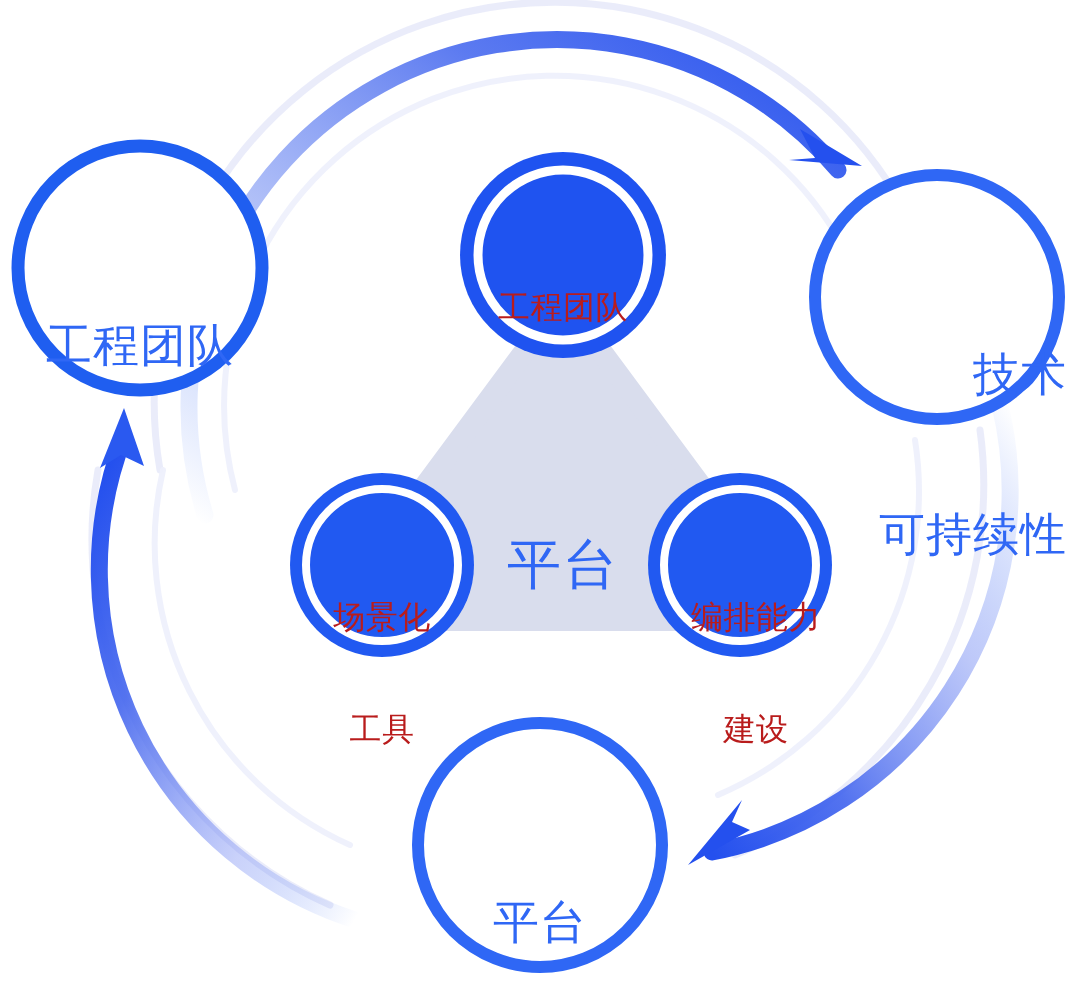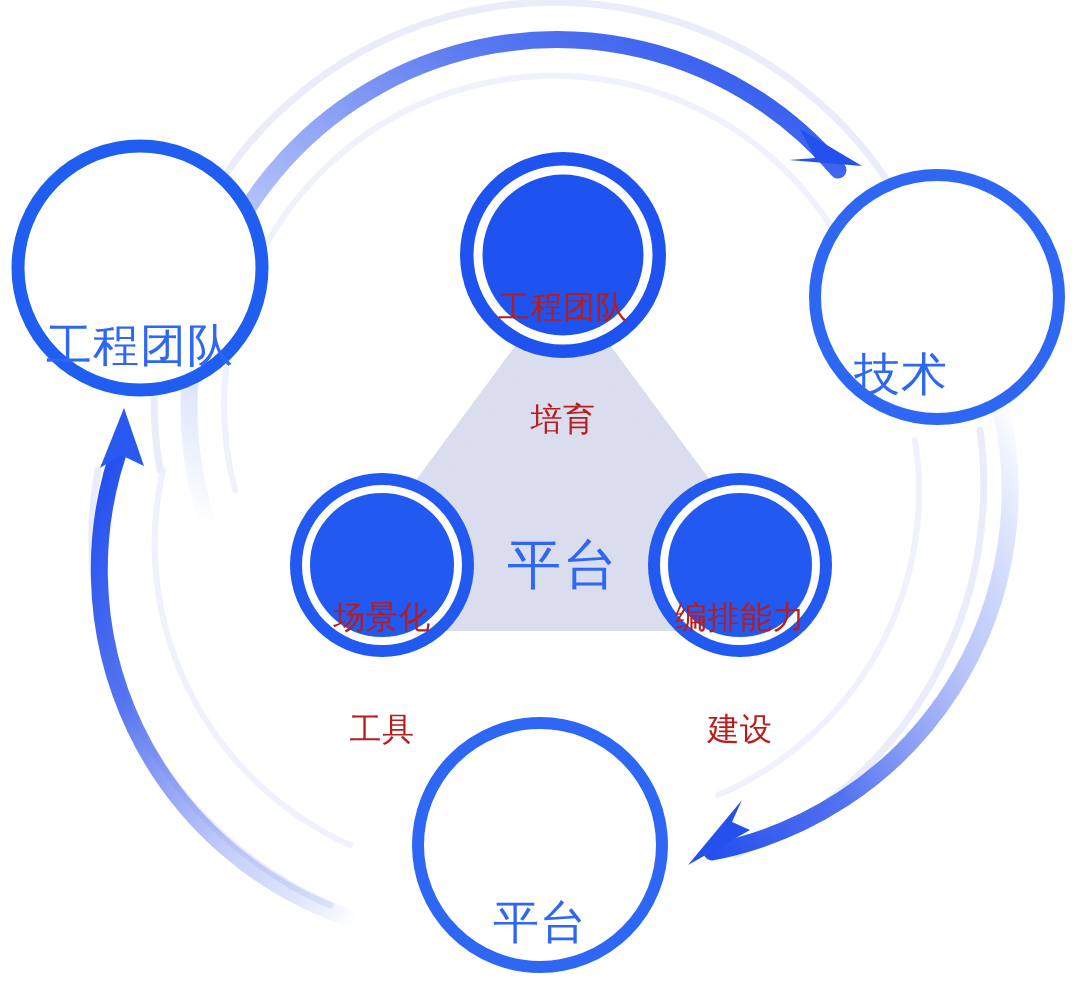--- a/index.html
+++ b/index.html
@@ -134,39 +134,39 @@
       <circle cx="740" cy="565" r="76" fill="none" stroke="#ffffff" stroke-width="8"></circle>
     </g>
   </svg>
 
   <div class="node-label center-label" style="left:413px; top:400px; width:300px;">
     <div>平台</div>
   </div>
 
   <div class="node-label inner-label" style="left:443px; top:215px; width:240px;">
     <div>工程团队</div>
-    <div>培育</div>
   </div>
 
   <div class="node-label inner-label" style="left:272px; top:525px; width:220px;">
     <div>场景化</div>
     <div>工具</div>
   </div>
 
-  <div class="node-label inner-label" style="left:630px; top:525px; width:220px;">
+  <div class="node-label inner-label" style="left:646px; top:525px; width:220px;">
     <div>编排能力</div>
     <div>建设</div>
   </div>
 
   <div class="node-label outer-label" style="left:10px; top:212px; width:260px;">
     <div>工程团队</div>
   </div>
 
-  <div class="node-label outer-label" style="left:771px; top:241px; width:260px;">
+  <div class="node-label outer-label" style="left:807px; top:241px; width:260px;text-align:right;">
     <div>技术</div>
+    <div>可持续性</div>
   </div>
 
   <div class="node-label outer-label" style="left:410px; top:789px; width:260px;">
     <div>平台</div>
     
   </div>
 
 </div>
 
 </body></html>

